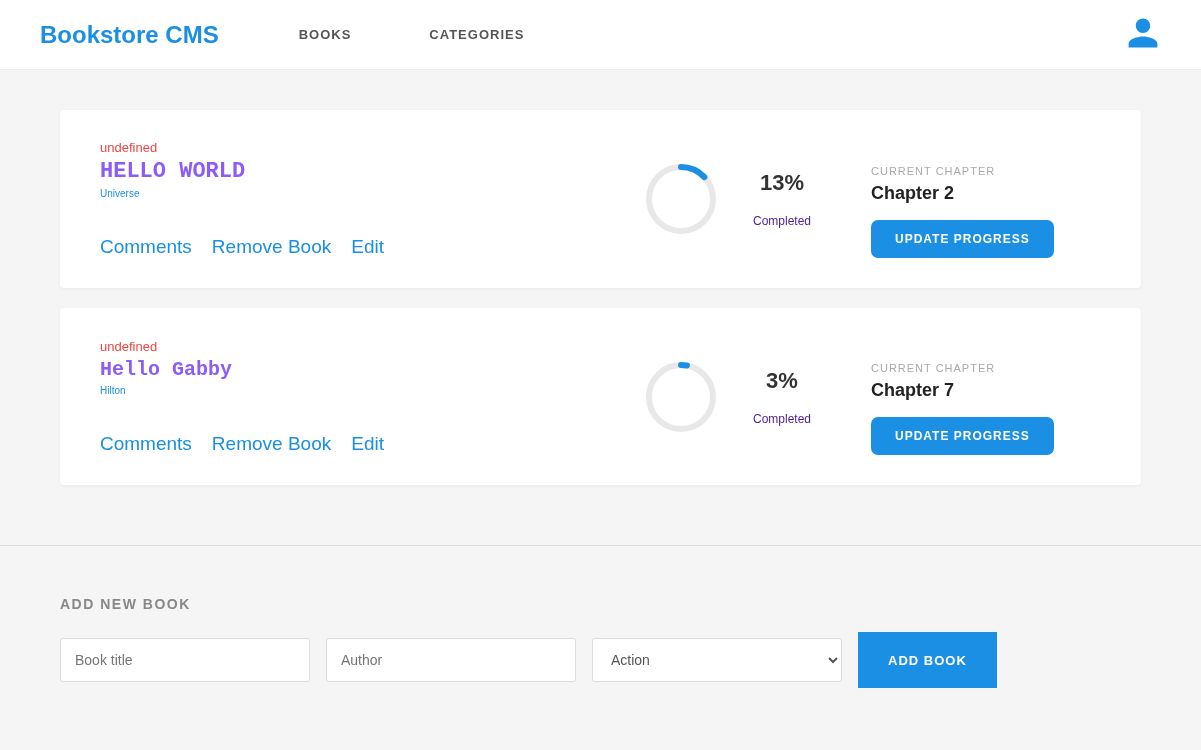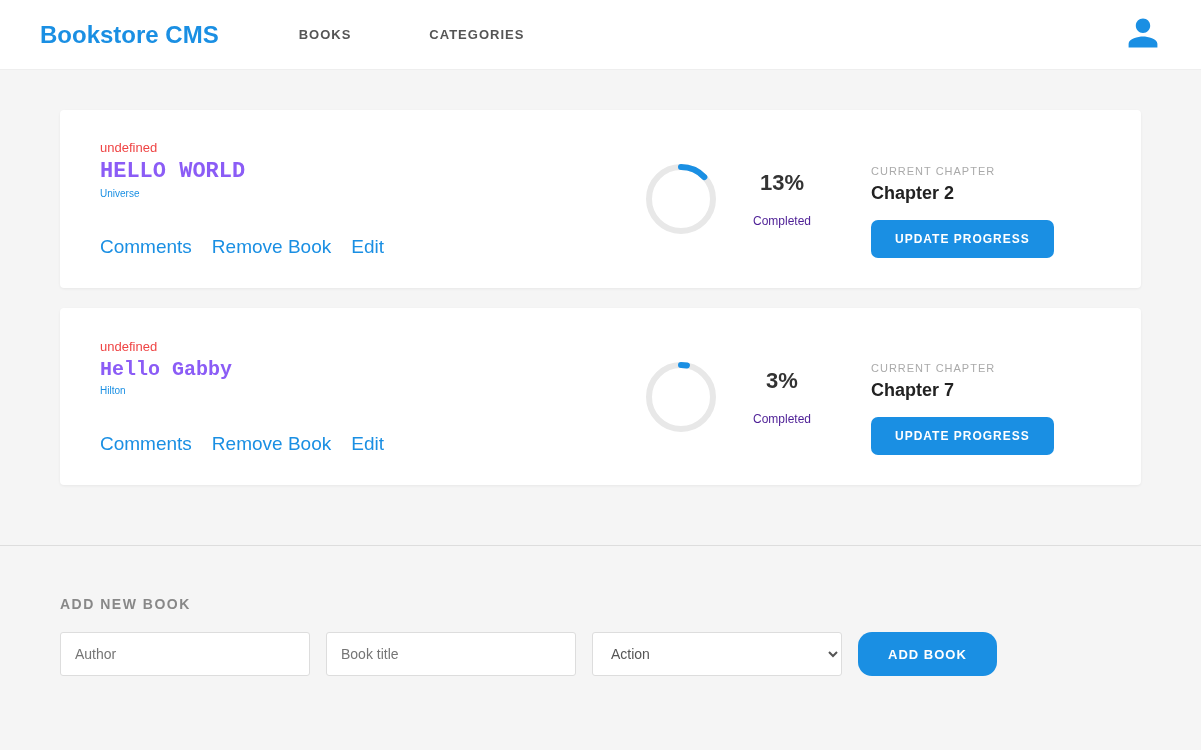--- a/index.html
+++ b/index.html
@@ -192,27 +192,27 @@
     .input-select {
       width: 250px;
       background: #fff;
       cursor: pointer;
       appearance: auto;
     }
     .add-book-btn {
       background: #1a8fe3;
       color: #fff;
       border: none;
-      height: 44px;
+      height: 56px;
       padding: 0 30px;
       font-size: 13px;
       font-weight: 700;
       letter-spacing: 1px;
       text-transform: uppercase;
-      border-radius: 14px;
+      border-radius: 0;
       cursor: pointer;
       white-space: nowrap;
     }
 
     
     .circle-svg {
       width: 80px;
       height: 80px;
       transform: rotate(-90deg);
     }
@@ -314,22 +314,22 @@
     </div>
   </div>
 
 </div>
 
 <hr class="section-divider">
 
 <div class="add-book-section">
   <div class="add-book-title">ADD NEW BOOK</div>
   <div class="add-book-form">
+    <input class="form-input input-title" type="text" placeholder="Book title" style="">
     <input class="form-input input-author" type="text" placeholder="Author" style="">
-    <input class="form-input input-title" type="text" placeholder="Book title" style="">
     <select class="form-input input-select">
       <option>Action</option>
       <option>Adventure</option>
       <option>Comedy</option>
       <option>Drama</option>
       <option>Fantasy</option>
       <option>Horror</option>
       <option>Mystery</option>
       <option>Romance</option>
       <option>Sci-Fi</option>

